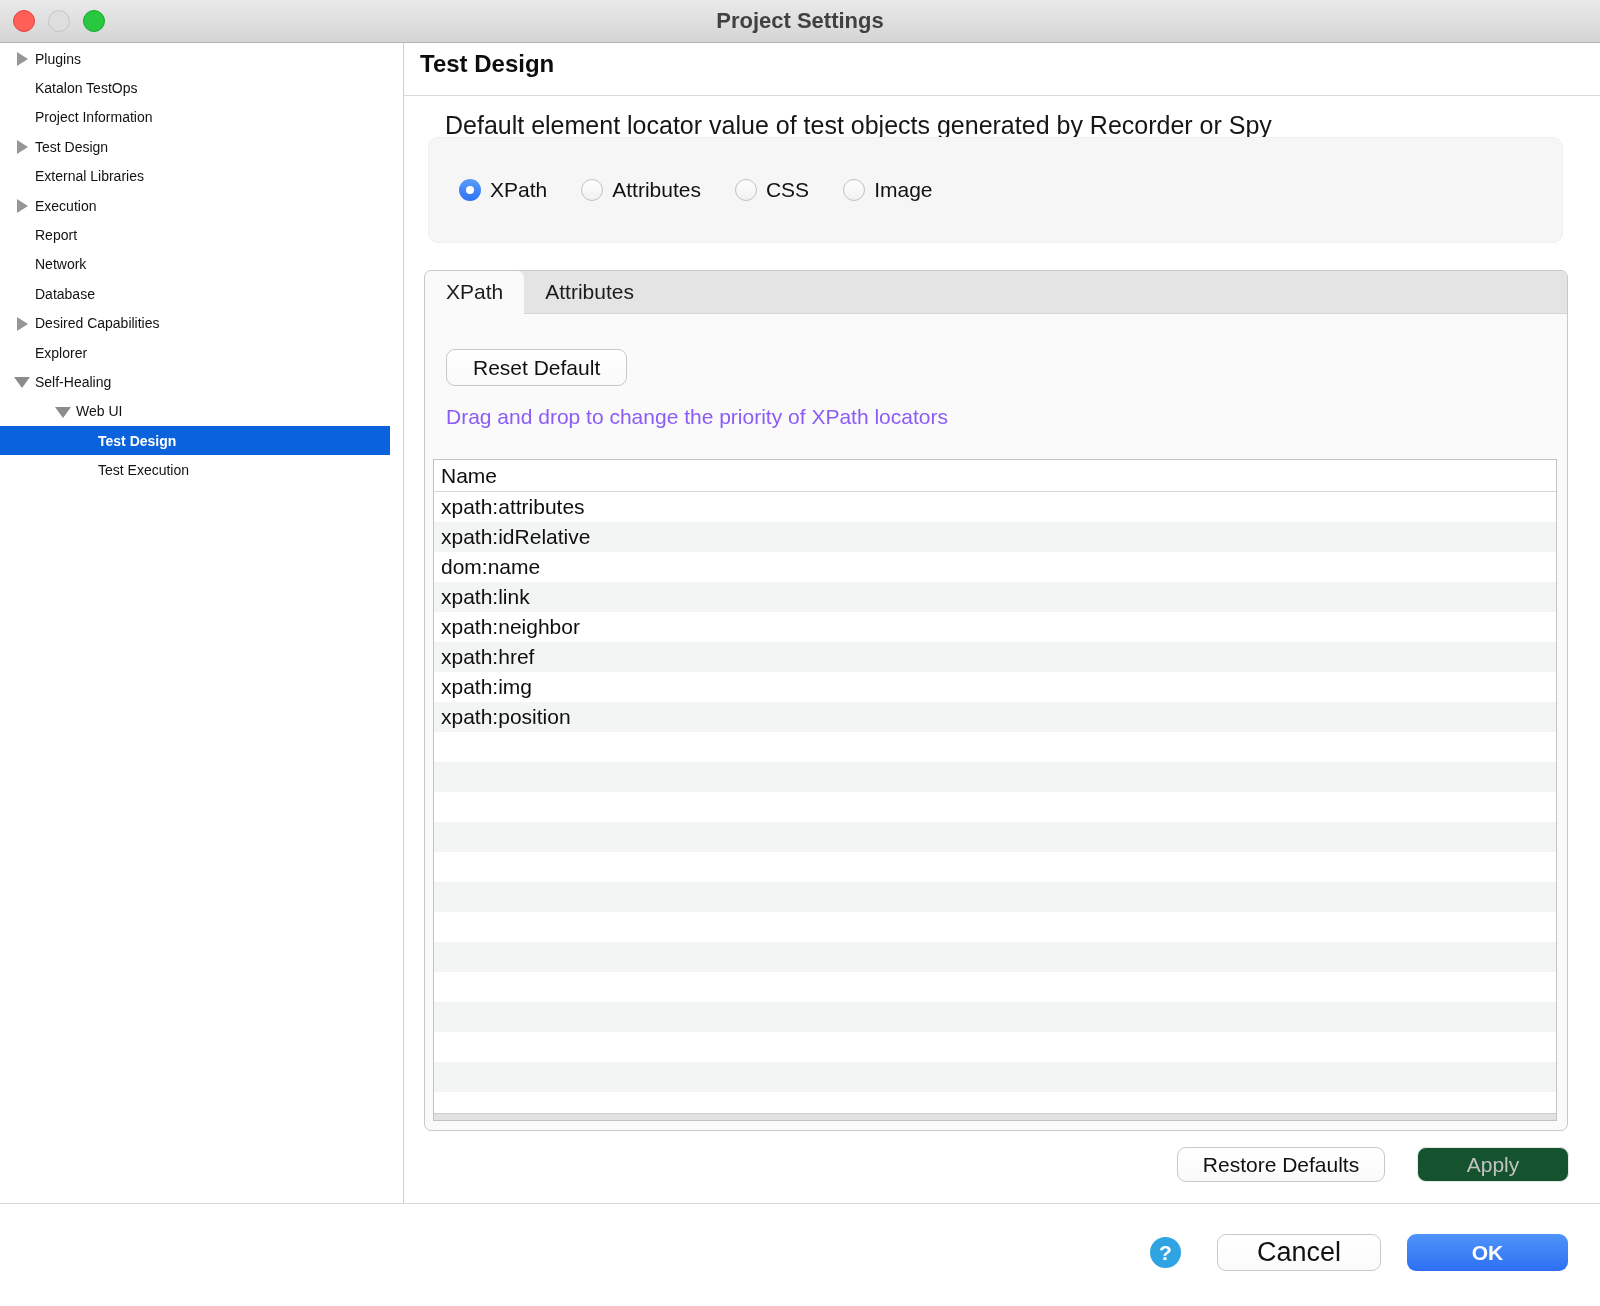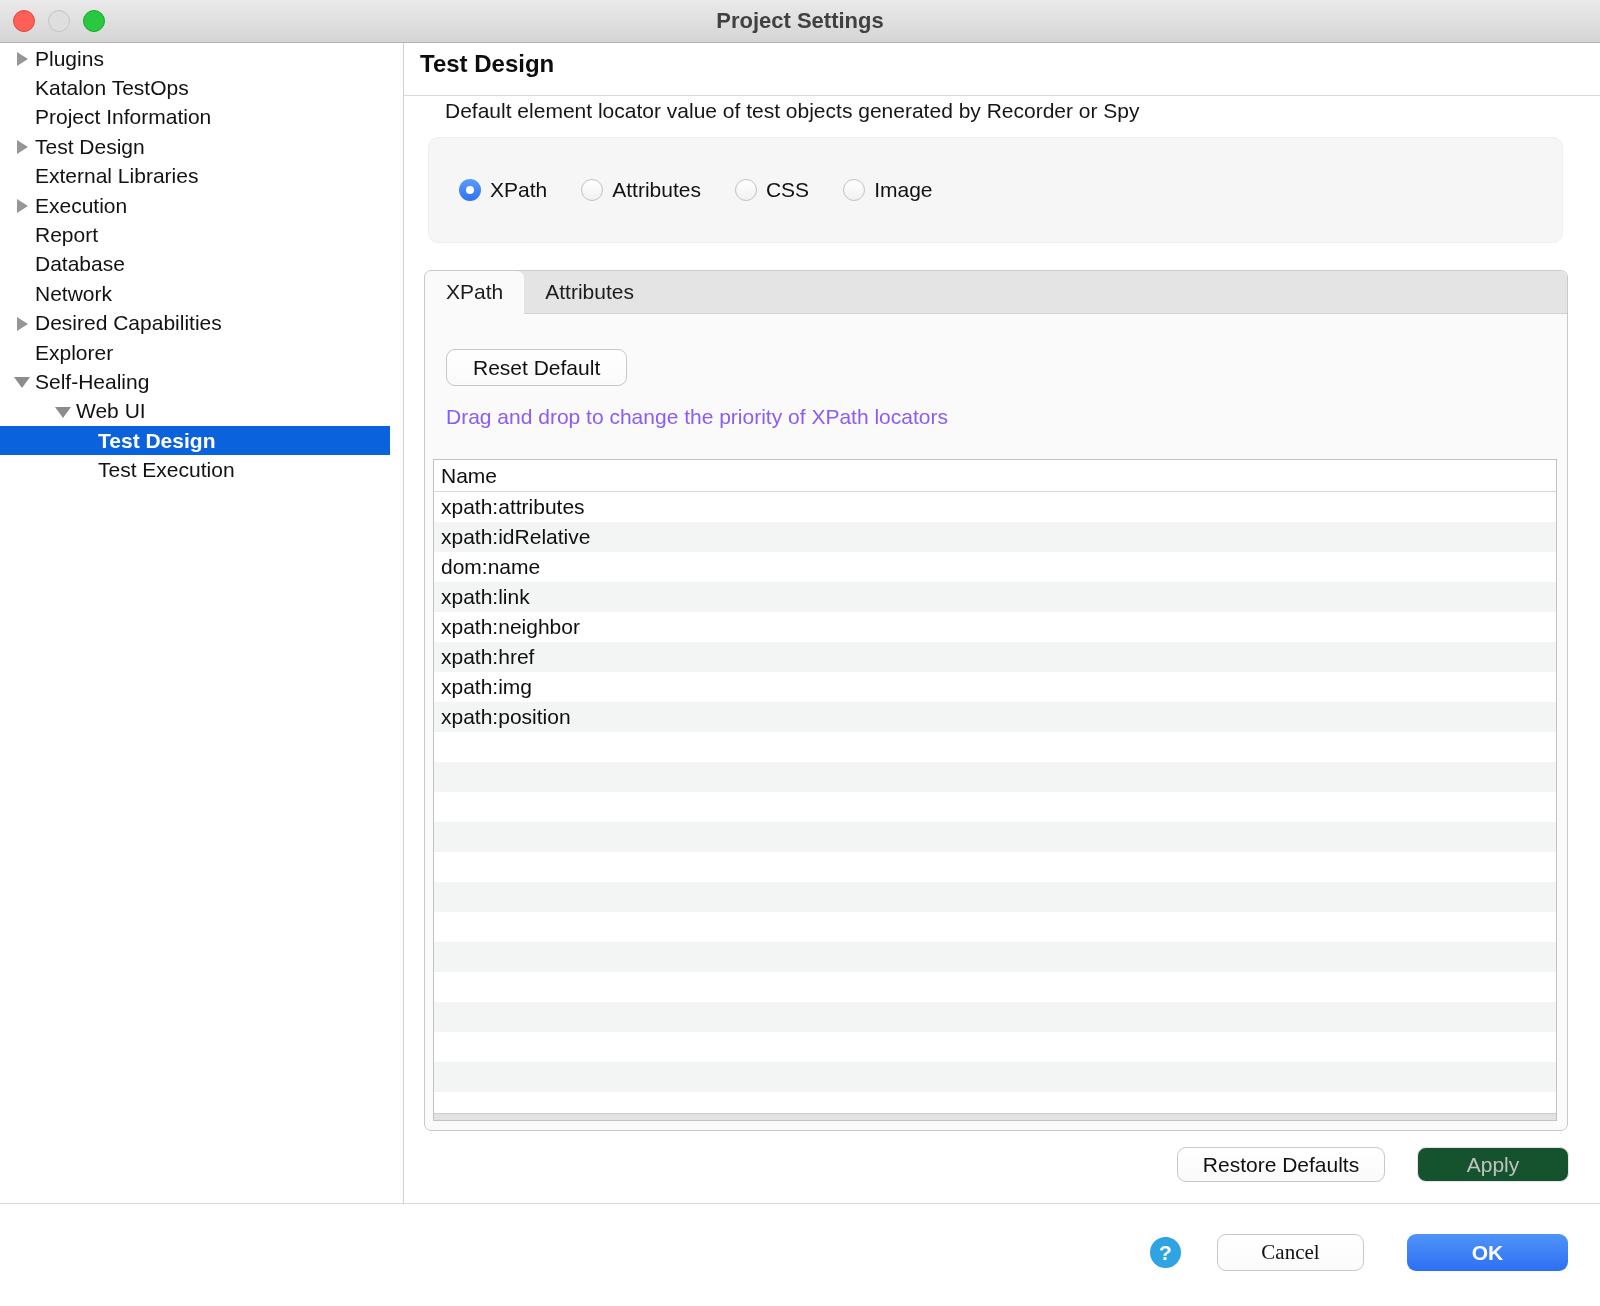--- a/index.html
+++ b/index.html
@@ -16,36 +16,36 @@
   .traffic{position:absolute;left:13px;top:10px;display:flex;gap:13px;}
   .light{width:22px;height:22px;border-radius:50%;box-sizing:border-box;display:inline-block;}
   .light.close{background:#ff5f57;border:1px solid #e0443e;}
   .light.min{background:#dedede;border:1px solid #c5c5c5;}
   .light.zoom{background:#28c840;border:1px solid #14ab29;}
 
   
   .sidebar{position:absolute;left:0;top:43px;width:404px;height:1160px;box-sizing:border-box;
            border-right:1px solid #d1d1d1;background:#fff;padding-top:1px;overflow:hidden;}
   .tree-row{display:flex;align-items:center;height:29.4px;margin-right:13px;
-            font-size:21px;color:#121212;cursor:default;}
+            font-size:14px;color:#121212;cursor:default;}
   .tree-row.indent-0{padding-left:14px;}
   .tree-row.indent-1{padding-left:47px;margin-left:8px;}
   .tree-row.indent-2{padding-left:77px;}
   .tree-row.selected{background:var(--selection_blue,#0a63dd);color:#fff;font-weight:700;}
   .disclosure{flex:0 0 21px;width:21px;height:100%;position:relative;}
   .disclosure.collapsed::before{content:"";position:absolute;left:3px;top:8px;
         border-left:11px solid #969696;border-top:7px solid transparent;border-bottom:7px solid transparent;}
   .disclosure.expanded::before{content:"";position:absolute;left:0px;top:10px;
         border-top:11px solid #8c8c8c;border-left:8px solid transparent;border-right:8px solid transparent;}
 
   
   .main{position:absolute;left:404px;top:43px;width:1196px;height:1160px;}
   .main-title{position:absolute;left:16px;top:7px;font-size:24px;font-weight:700;color:#0d0d0d;}
   .main-divider{position:absolute;left:0;top:52px;width:1196px;height:1px;background:#dadada;}
-  .locator-label{position:absolute;left:41px;top:56px;font-size:21px;color:#161616;}
+  .locator-label{position:absolute;left:41px;top:68px;font-size:25px;color:#161616;}
 
   .radio-panel{position:absolute;left:24px;top:94px;width:1135px;height:106px;box-sizing:border-box;
                background:#f6f6f6;border:1px solid #efefef;border-radius:10px;
                display:flex;align-items:center;padding-left:30px;gap:34px;}
   .radio-opt{display:flex;align-items:center;gap:9px;font-size:21px;color:#121212;cursor:default;}
   .radio-circle{width:22px;height:22px;border-radius:50%;box-sizing:border-box;position:relative;
                 background:linear-gradient(#ffffff,#f1f1f1);border:1px solid #c2c2c2;}
   .radio-opt.selected .radio-circle{background:linear-gradient(#5a9cf9,var(--accent_blue,#2d72f5));border:none;}
   .radio-opt.selected .radio-circle::after{content:"";position:absolute;left:7px;top:7px;width:8px;height:8px;
                 border-radius:50%;background:#fff;}
@@ -76,22 +76,22 @@
                font-family:inherit;color:#111;border:1px solid #c8c8c8;border-radius:9px;
                background:linear-gradient(#ffffff,#fafafa);}
   .apply-btn{position:absolute;left:1013px;top:1104px;width:152px;height:35px;font-size:21px;
              font-family:inherit;color:#c2c2c2;border:1px solid #e6e6e6;border-radius:9px;background:#14532d;}
 
   
   .footer-divider{position:absolute;left:0;top:1203px;width:1600px;height:1px;background:#d9d9d9;}
   .help-btn{position:absolute;left:1150px;top:1237px;width:31px;height:31px;border:none;border-radius:50%;
             background:var(--help_blue,#30a3e2);color:#fff;font-size:21px;font-weight:700;font-family:inherit;
             display:flex;align-items:center;justify-content:center;padding:0;}
-  .cancel-btn{position:absolute;left:1217px;top:1234px;width:147px;height:37px;font-size:21px;
-              font-family:Liberation Serif, serif;color:#111;border:1px solid #c9c9c9;border-radius:9px;
+  .cancel-btn{position:absolute;left:1217px;top:1234px;width:164px;height:37px;font-size:27px;
+              font-family:Liberation Sans, sans-serif;color:#111;border:1px solid #c9c9c9;border-radius:9px;
               background:linear-gradient(#ffffff,#fbfbfb);}
   .ok-btn{position:absolute;left:1407px;top:1234px;width:161px;height:37px;font-size:21px;font-weight:700;
           font-family:inherit;color:#fff;border:none;border-radius:9px;
           background:linear-gradient(var(--ok_gradient_top,#4f94f9),var(--ok_gradient_bottom,#2d6ff2));}
 </style>
 </head>
 <body>
 
 <div class="window">
 
@@ -128,25 +128,25 @@
       <div class="tree-row indent-0">
         <span class="disclosure collapsed"></span>
         <span class="tree-label">Execution</span>
       </div>
       <div class="tree-row indent-0">
         <span class="disclosure none"></span>
         <span class="tree-label">Report</span>
       </div>
       <div class="tree-row indent-0">
         <span class="disclosure none"></span>
+        <span class="tree-label">Network</span>
+      </div>
+      <div class="tree-row indent-0">
+        <span class="disclosure none"></span>
         <span class="tree-label">Database</span>
-      </div>
-      <div class="tree-row indent-0">
-        <span class="disclosure none"></span>
-        <span class="tree-label">Network</span>
       </div>
       <div class="tree-row indent-0">
         <span class="disclosure collapsed"></span>
         <span class="tree-label">Desired Capabilities</span>
       </div>
       <div class="tree-row indent-0">
         <span class="disclosure none"></span>
         <span class="tree-label">Explorer</span>
       </div>
       <div class="tree-row indent-0">

